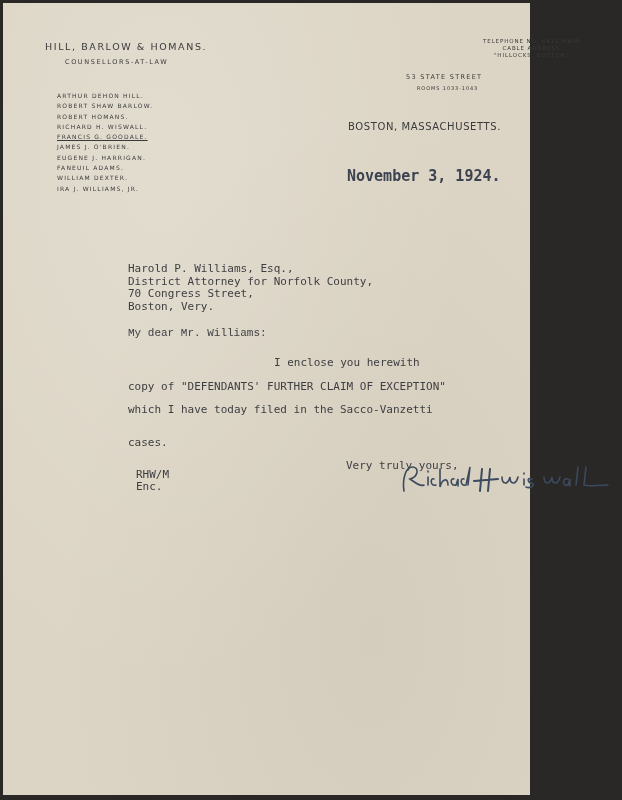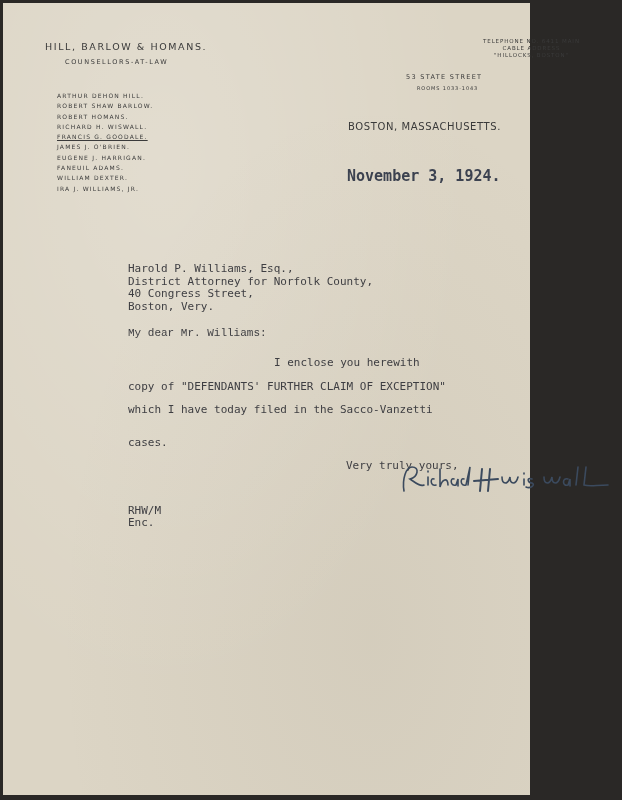--- a/index.html
+++ b/index.html
@@ -39,21 +39,21 @@
     font-family: "DejaVu Sans Mono", monospace;
     font-size: 11px;
     color: #3e3e42;
     white-space: nowrap;
   }
   .date { left: 344px; top: 127px; font-size: 15px; font-weight: bold; color: #3c4250; margin-top: 37px; }
   .addr { left: 125px; top: 260px; line-height: 12.6px; }
   .salut { left: 125px; top: 324px; font-family: Liberation Mono, monospace; }
   .body-line { left: 125px; }
   .closing { left: 343px; top: 456px; }
-  .initials { left: 125px; top: 466px; line-height: 12px; margin-top: 36px; }
+  .initials { left: 133px; top: 466px; line-height: 12px; }
   .sig {
     position: absolute; left: 395px; top: 458px;
     width: 215px; height: 38px;
   }
 </style>
 </head>
 <body>
 
 <div class="paper">
 
@@ -81,21 +81,21 @@
 
   <div class="lh street">53 STATE STREET</div>
   <div class="lh rooms">ROOMS 1033-1043</div>
   <div class="lh city">BOSTON, MASSACHUSETTS.</div>
 
   <div class="tw date">November 3, 1924.</div>
 
   <div class="tw addr">
     <div>Harold P. Williams, Esq.,</div>
     <div>District Attorney for Norfolk County,</div>
-    <div>40 Congress Street,</div>
+    <div>70 Congress Street,</div>
     <div>Boston, Very.</div>
   </div>
 
   <div class="tw salut">My dear Mr. Williams:</div>
 
   <div class="tw body-line" style="left:271px; top:353px;">I enclose you herewith</div>
   <div class="tw body-line" style="top:377px;">copy of "DEFENDANTS' FURTHER CLAIM OF EXCEPTION"</div>
   <div class="tw body-line" style="top:400px;">which I have today filed in the Sacco-Vanzetti</div>
   <div class="tw body-line" style="top:424px;margin-top:9px;">cases.</div>
 

